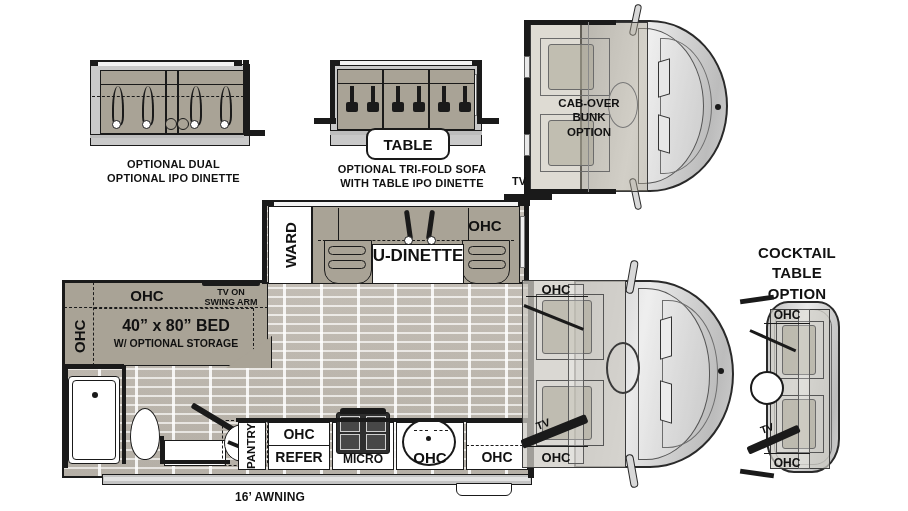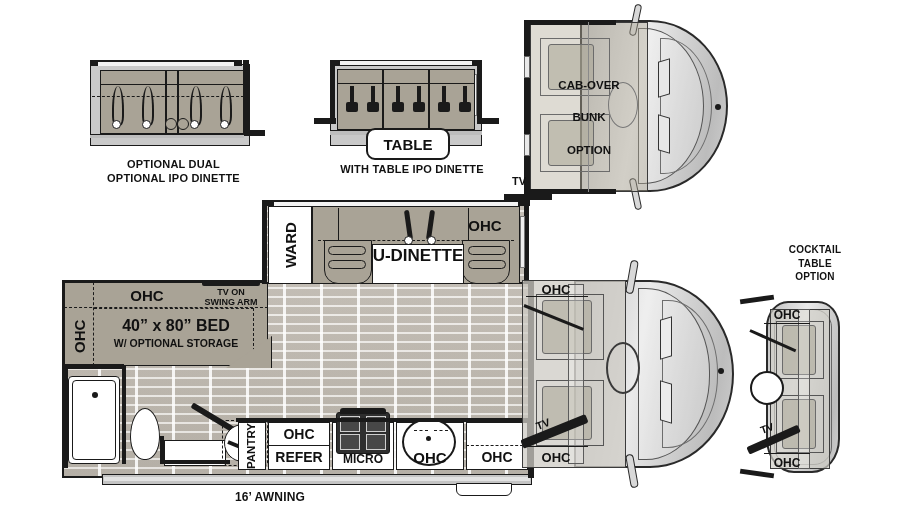--- a/index.html
+++ b/index.html
@@ -124,20 +124,21 @@
     <div class="abs" style="left:141px;top:28px;width:4px;height:22px;background:#1a1a1a;"></div>
     <div class="abs" style="left:137px;top:44px;width:12px;height:10px;background:#1a1a1a;border-radius:2px;"></div>
 
     <div class="abs" style="left:8px;top:72px;width:152px;height:5px;background:#bdbdbd;border-top:1.5px solid #1a1a1a;"></div>
   </div>
 
   <div class="abs white lbl" style="left:366px;top:128px;width:84px;height:32px;border-radius:9px;border-width:2px;font-size:15px;">
     <span>TABLE</span>
   </div>
   <div class="cap" style="left:312px;top:163px;width:200px;font-size:11px;">
+    <div>OPTIONAL TRI-FOLD SOFA</div>
     <div>WITH TABLE IPO DINETTE</div>
   </div>
 
   <div class="abs" style="left:510px;top:8px;width:225px;height:200px;">
 
     <div class="abs cabbody" style="left:70px;top:12px;width:148px;height:172px;
                 border-radius:0 78px 78px 0/0 86px 86px 0;"></div>
 
     <div class="abs" style="left:128px;top:20px;width:66px;height:156px;
          border:1.5px solid #555;border-radius:0 60px 60px 0/0 78px 78px 0;
@@ -171,21 +172,21 @@
     <div class="abs tint" style="left:38px;top:112px;width:46px;height:46px;border-radius:3px;"></div>
     <div class="abs" style="left:30px;top:30px;width:70px;height:58px;border:1.5px solid #6b6b6b;"></div>
     <div class="abs" style="left:30px;top:106px;width:70px;height:58px;border:1.5px solid #6b6b6b;"></div>
 
     <div class="abs" style="left:98px;top:74px;width:30px;height:46px;border:1.5px solid #777;border-radius:50%;"></div>
 
     <div class="abs" style="left:78px;top:14px;width:0;height:170px;border-left:1px solid #8a8a8a;"></div>
 
     <div class="abs wall" style="left:-6px;top:186px;width:48px;height:6px;"></div>
   </div>
-  <div class="lbl" style="left:541px;top:95px;width:96px;height:46px;flex-direction:column;font-size:11.5px;gap:21px;">
+  <div class="lbl" style="left:541px;top:95px;width:96px;height:46px;flex-direction:column;font-size:11.5px;gap:3px;">
     <span>CAB-OVER</span>
     <span>BUNK</span>
     <span>OPTION</span>
   </div>
   <div class="lbl" style="left:506px;top:174px;width:26px;height:14px;font-size:11px;">
     <span>TV</span>
   </div>
 
   <div class="abs" style="left:56px;top:196px;width:690px;height:300px;">
 
@@ -390,21 +391,21 @@
                   transform:rotate(-20deg);">
         <span>TV</span>
       </div>
     </div>
   </div>
 
   <div class="cap" style="left:170px;top:490px;width:200px;font-size:12px;">
     <span>16’ AWNING</span>
   </div>
 
-  <div class="cap" style="left:760px;top:243px;width:110px;font-size:10px;line-height:1.35;">
+  <div class="cap" style="left:742px;top:243px;width:110px;font-size:15px;line-height:1.35;">
     <div>COCKTAIL</div>
     <div>TABLE</div>
     <div>OPTION</div>
   </div>
 
   <div class="abs" style="left:748px;top:295px;width:110px;height:185px;">
 
     <div class="abs cabbody" style="left:18px;top:6px;width:74px;height:172px;
                 border-radius:22px 22px 28px 28px/26px 26px 34px 34px;"></div>
     <div class="abs" style="left:26px;top:14px;width:58px;height:156px;border:1.5px solid #666;border-radius:18px;"></div>

